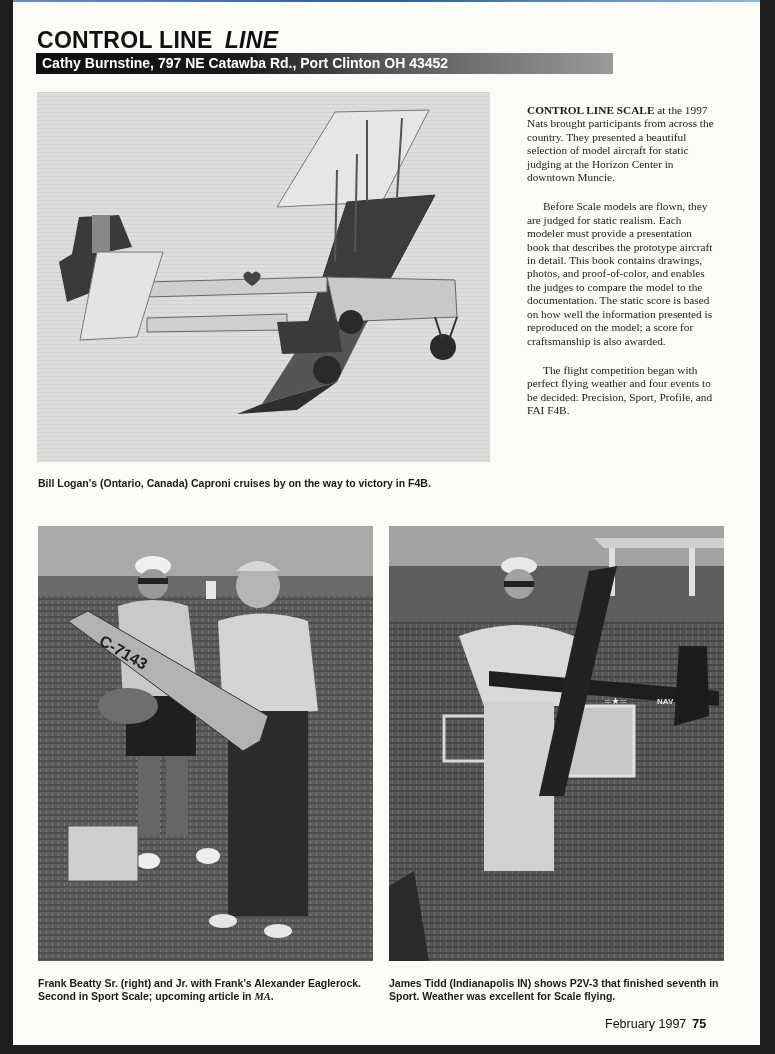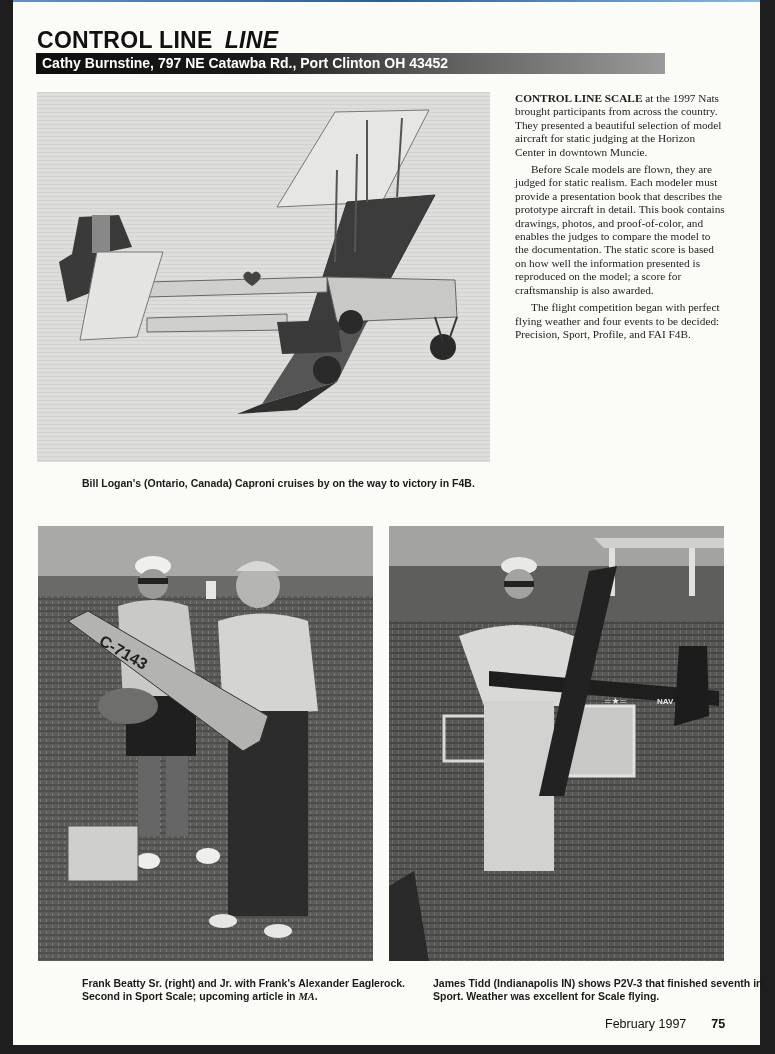--- a/index.html
+++ b/index.html
@@ -17,57 +17,57 @@
     background: linear-gradient(90deg, #6a8fbf, #2e5d8c 50%, #8fb7d8);
   }
   .title {
     position: absolute; left: 37px; top: 27px;
     font-family: "Liberation Sans", sans-serif; font-weight: bold;
     font-size: 23px; letter-spacing: 0.3px; color: #111; line-height: 26px;
     white-space: nowrap;
   }
   .title .scale { font-style: italic; margin-left: 12px; }
   .byline-bar {
-    position: absolute; left: 36px; top: 53px; width: 629px; height: 21px;
+    position: absolute; left: 36px; top: 53px; width: 577px; height: 21px;
     background: linear-gradient(90deg, #0e0e0e 0%, #1a1a1a 35%, #555 60%, #9a9a9a 100%);
   }
   .byline {
     position: absolute; left: 6px; top: 1px;
     font-family: "Liberation Sans", sans-serif; font-weight: bold;
     font-size: 14px; color: #ffffff; line-height: 19px; white-space: nowrap;
   }
   .photo {
     position: absolute; overflow: hidden;
   }
   .photo svg { display: block; width: 100%; height: 100%; }
   .photo1 { left: 37px; top: 92px; width: 453px; height: 370px; background: #dcdcda; }
   .photo2 { left: 38px; top: 526px; width: 335px; height: 435px; background: #5a5a58; }
   .photo3 { left: 389px; top: 526px; width: 335px; height: 435px; background: #525250; }
   .caption {
     position: absolute; font-family: "Liberation Sans", sans-serif;
-    font-weight: bold; font-size: 10.5px; color: #1a1a1a; line-height: 13px; margin-left: 44px;
+    font-weight: bold; font-size: 10.5px; color: #1a1a1a; line-height: 13px;
   }
   .caption1 { left: 38px; top: 477px; width: 460px; white-space: nowrap; }
   .caption2 { left: 38px; top: 977px; width: 345px; }
   .caption3 { left: 389px; top: 977px; width: 345px; }
   .caption i { font-style: italic; font-family: Liberation Serif, serif; }
   .article {
     position: absolute; left: 511px; top: 88px; width: 220px;
     font-size: 11.3px; line-height: 13.4px; color: #1c1c1c;
   }
-  .article p { margin: 4px; }
+  .article p { margin: 16px; }
   .article p.indent { text-indent: 16px; }
   .article p.gap { margin-top: 13px; }
   .article b { font-weight: bold; }
   .footer {
     position: absolute; left: 605px; top: 1017px;
     font-family: "Liberation Sans", sans-serif; font-size: 12.5px; color: #111;
     white-space: nowrap;
   }
-  .footer .pagenum { font-weight: bold; margin-left: 25px; }
+  .footer .pagenum { font-weight: bold; margin-left: 6px; }
 </style>
 </head>
 <body>
 
 <div class="page"></div>
 <div class="page-topline"></div>
 
 <div class="title">
   <span>CONTROL LINE</span><span class="scale">LINE</span>
 </div>

